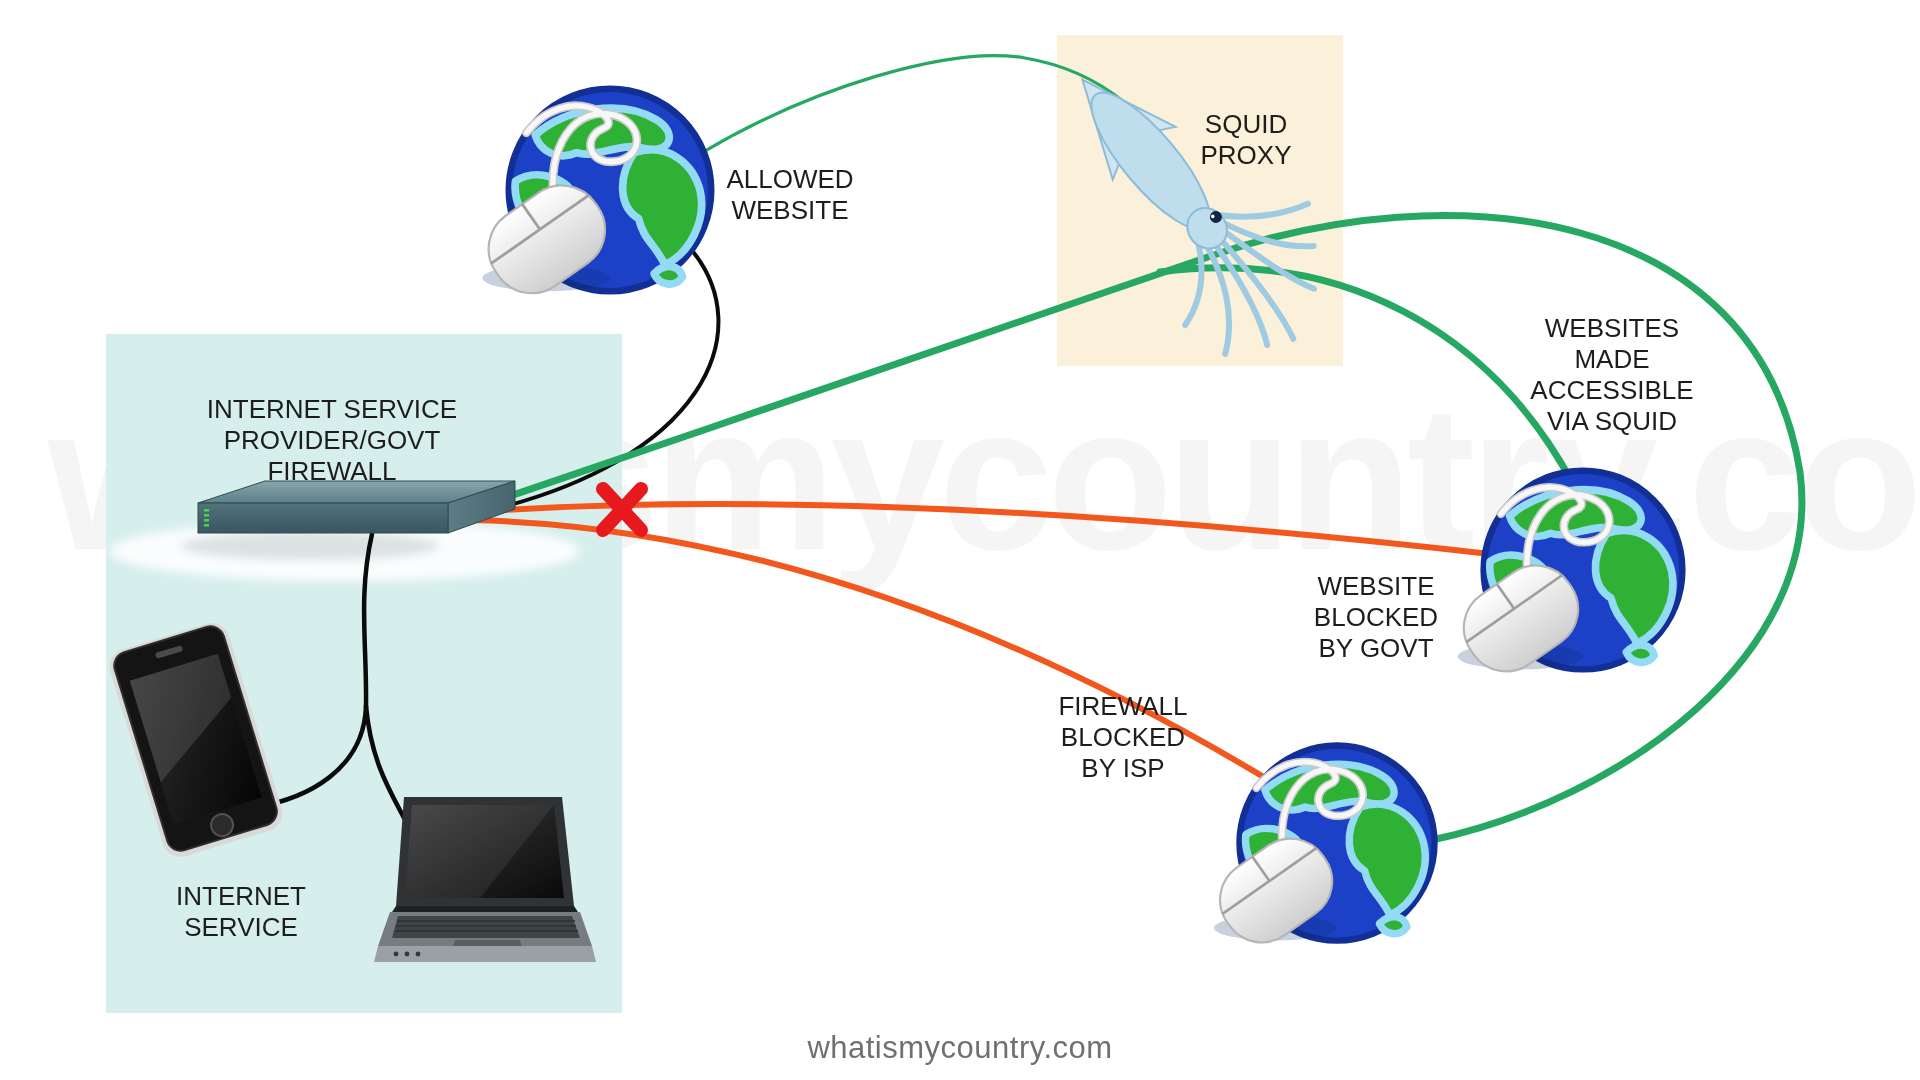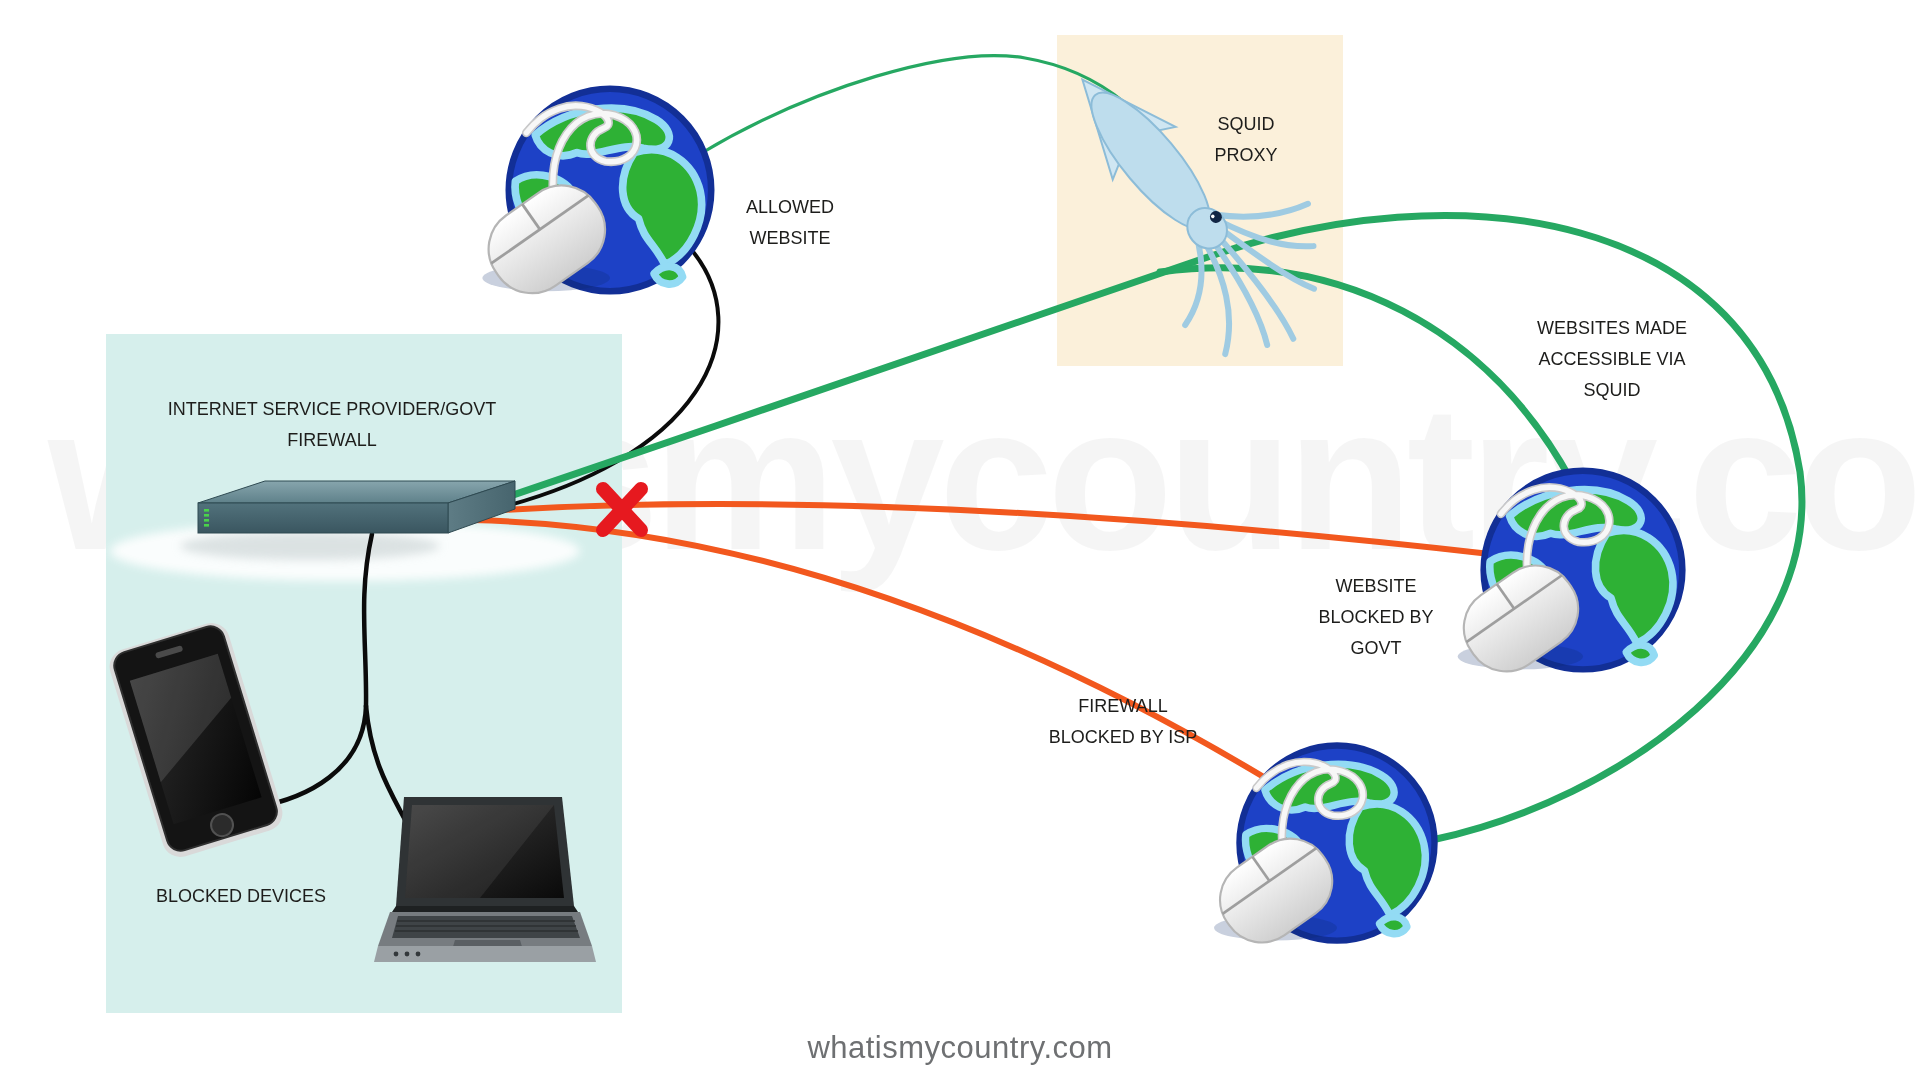--- a/index.html
+++ b/index.html
@@ -5,21 +5,21 @@
   html,body{margin:0;padding:0;background:#ffffff;}
   .stage{position:relative;width:1920px;height:1080px;background:#ffffff;overflow:hidden;
          font-family:"Liberation Sans",sans-serif;}
   .wm-big{position:absolute;left:48px;top:360px;font-size:206px;font-weight:600;
           letter-spacing:-6px;color:#000000;opacity:0.035;white-space:nowrap;z-index:1;}
   .panel{position:absolute;z-index:2;}
   .panel-cyan{left:106px;top:334px;width:516px;height:679px;background:#d6efec;}
   .panel-beige{left:1057px;top:35px;width:286px;height:331px;background:#fbf0da;}
   svg.art{position:absolute;left:0;top:0;z-index:3;}
   .lbl{position:absolute;transform:translateX(-50%);text-align:center;
-       font-size:18px;line-height:31px;color:#1d1d1b;z-index:4;}
+       font-size:26px;line-height:31px;color:#1d1d1b;z-index:4;}
   .footer{position:absolute;transform:translateX(-50%);text-align:center;
           font-size:31px;color:#6e7072;z-index:4;letter-spacing:0.5px;}
 </style>
 </head>
 <body>
 
 <div class="stage">
 
   <div class="wm-big">whatismycountry.com</div>
 
@@ -155,21 +155,21 @@
       </g>
       <polygon points="455,940 520,940 523,950 452,950" fill="#5a5f63"></polygon>
       <polygon points="378,946 592,946 596,962 374,962" fill="#9aa0a4"></polygon>
       <circle cx="396" cy="954" r="2.4" fill="#33383b"></circle>
       <circle cx="407" cy="954" r="2.4" fill="#33383b"></circle>
       <circle cx="418" cy="954" r="2.4" fill="#33383b"></circle>
     </g>
   </svg>
 
   <div class="lbl" style="left:332px;top:394px;width:340px;">INTERNET SERVICE PROVIDER/GOVT FIREWALL</div>
-  <div class="lbl" style="left:241px;top:881px;width:180px;">BLOCKED DEVICES</div>
-  <div class="lbl" style="left:790px;top:192px;width:150px;">ALLOWED WEBSITE</div>
+  <div class="lbl" style="left:241px;top:881px;width:180px;">INTERNET SERVICE</div>
+  <div class="lbl" style="left:790px;top:164px;width:150px;">ALLOWED WEBSITE</div>
   <div class="lbl" style="left:1246px;top:109px;width:120px;">SQUID PROXY</div>
   <div class="lbl" style="left:1612px;top:313px;width:185px;">WEBSITES MADE ACCESSIBLE VIA SQUID</div>
   <div class="lbl" style="left:1376px;top:571px;width:150px;">WEBSITE BLOCKED BY GOVT</div>
   <div class="lbl" style="left:1123px;top:691px;width:150px;">FIREWALL BLOCKED BY ISP</div>
 
   <div class="footer" style="left:960px;top:1030px;">whatismycountry.com</div>
 </div>
 
 </body></html>

